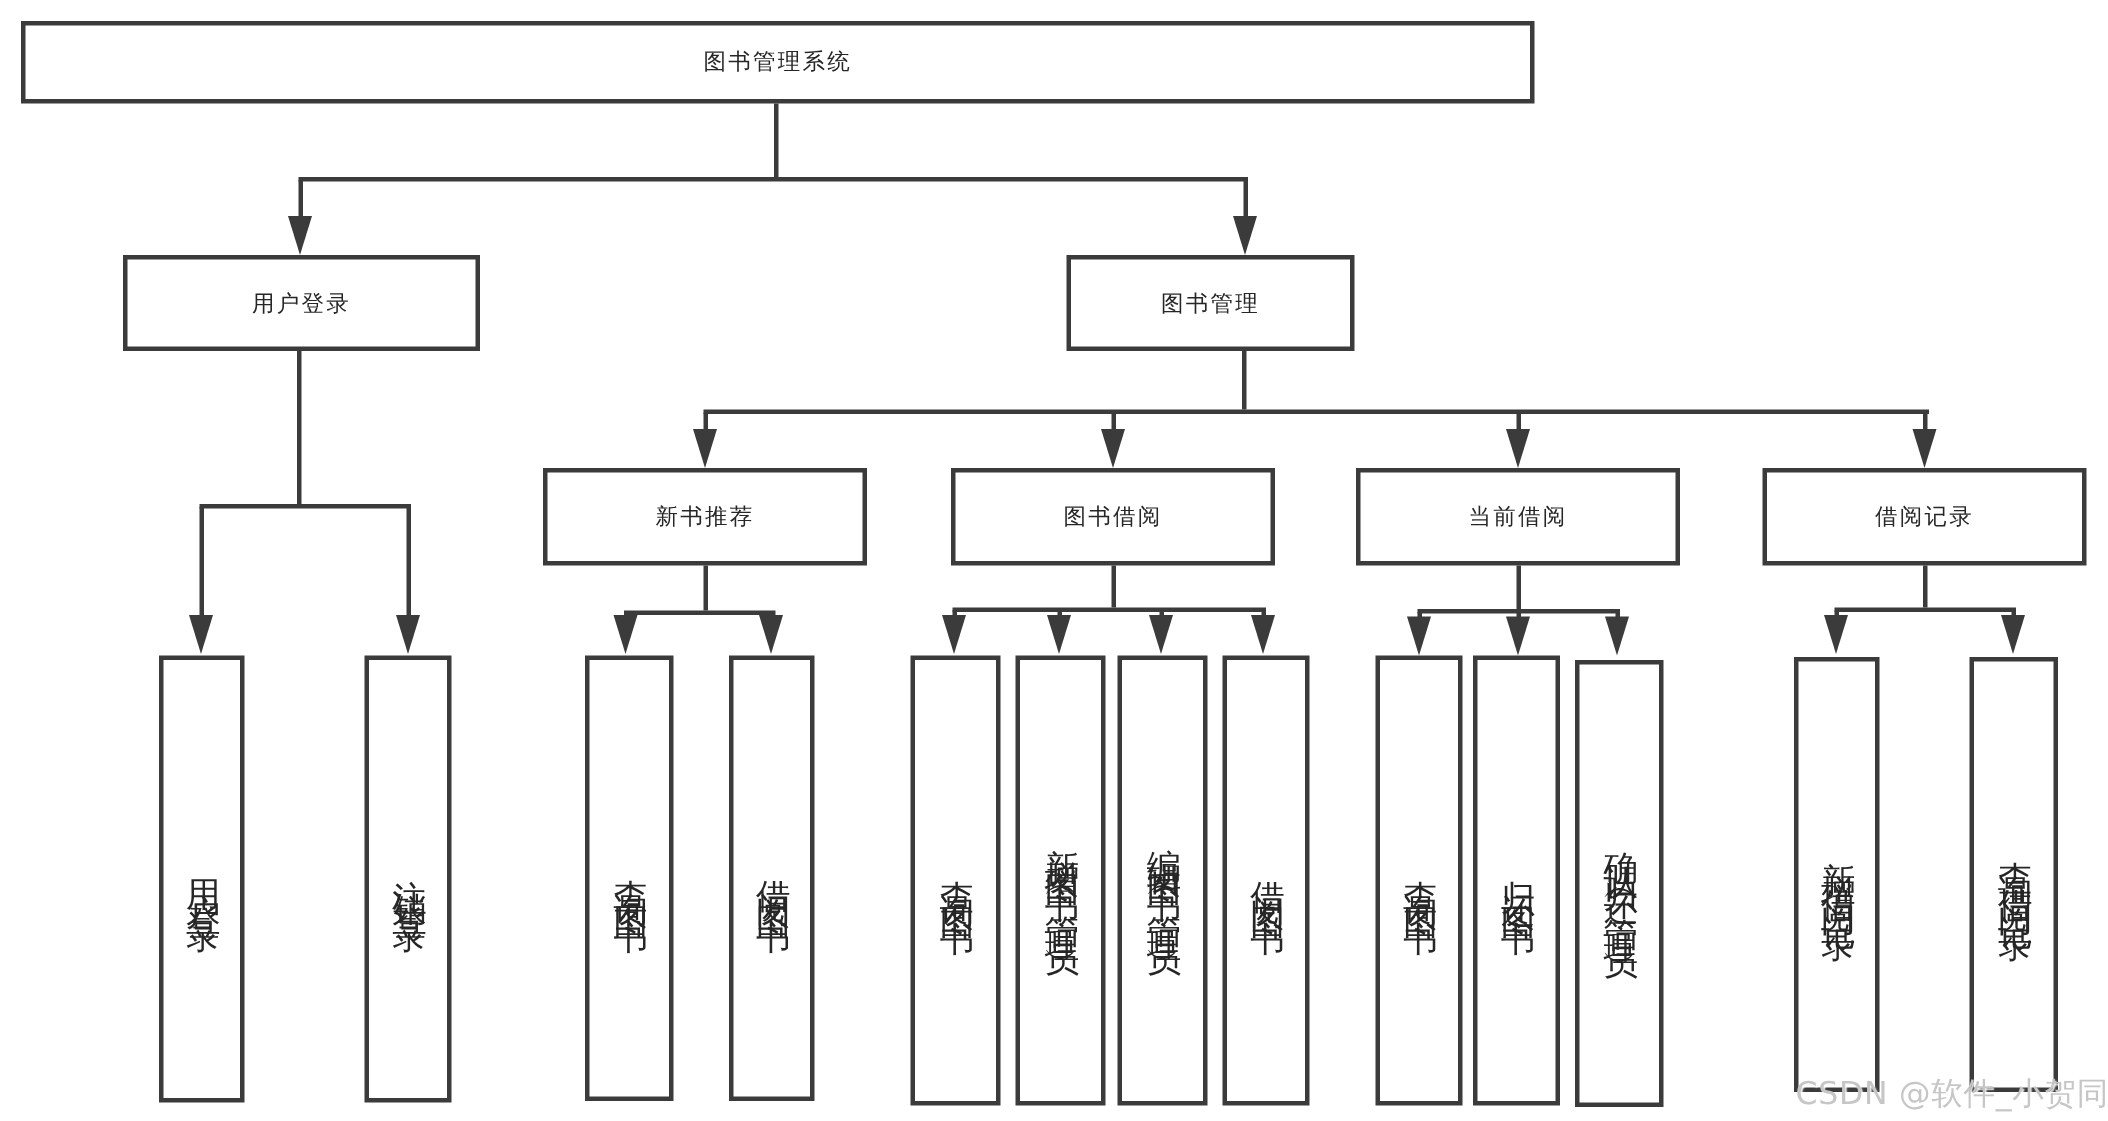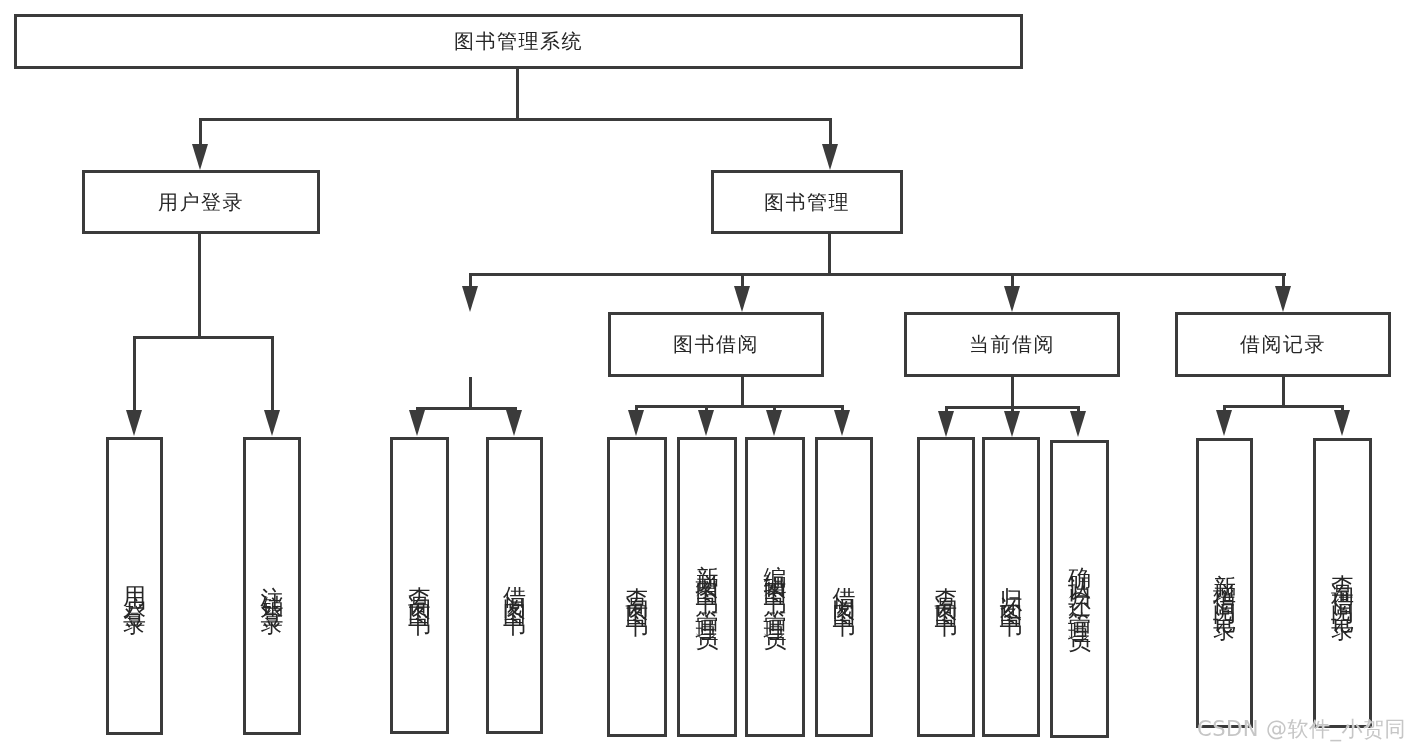--- a/index.html
+++ b/index.html
@@ -5,21 +5,21 @@
   html,body{margin:0;padding:0;background:#ffffff;}
   .stage{
     position:relative;width:1405px;height:747px;background:#ffffff;
     font-family:"DejaVu Sans","Liberation Sans",sans-serif;overflow:hidden;
   }
   .box{
     position:absolute;background:#ffffff;border:3px solid #3b3b3b;
     display:flex;align-items:center;justify-content:center;box-sizing:border-box;
   }
   .hbox .lbl{
-    font-size:20px;color:#262626;letter-spacing:1.5px;white-space:nowrap;
+    font-size:15px;color:#262626;letter-spacing:1.5px;white-space:nowrap;
   }
   .vbox .lbl{
     writing-mode:vertical-rl;text-orientation:mixed;line-height:1;
     font-size:23px;letter-spacing:9px;color:#262626;white-space:nowrap;
   }
   .line{position:absolute;background:#3b3b3b;}
   .arrow{
     position:absolute;width:0;height:0;
     border-left:8.5px solid transparent;border-right:8.5px solid transparent;
     border-top:26px solid #3b3b3b;
@@ -39,21 +39,24 @@
     <span class="lbl">图书管理系统</span>
   </div>
 
   <div class="box hbox" style="left:82px;top:170px;width:238px;height:64px">
     <span class="lbl">用户登录</span>
   </div>
   <div class="box hbox" style="left:711px;top:170px;width:192px;height:64px">
     <span class="lbl">图书管理</span>
   </div>
 
-  <div class="box hbox" style="left:608px;top:312px;width:216px;height:65px">
+  <div class="box hbox" style="left:362px;top:312px;width:216px;height:65px">
+    <span class="lbl">新书推荐</span>
+  </div>
+  <div class="box hbox" style="left:634px;top:312px;width:216px;height:65px">
     <span class="lbl">图书借阅</span>
   </div>
   <div class="box hbox" style="left:904px;top:312px;width:216px;height:65px">
     <span class="lbl">当前借阅</span>
   </div>
   <div class="box hbox" style="left:1175px;top:312px;width:216px;height:65px">
     <span class="lbl">借阅记录</span>
   </div>
 
   <div class="box vbox" style="left:106px;top:437px;width:57px;height:298px">

